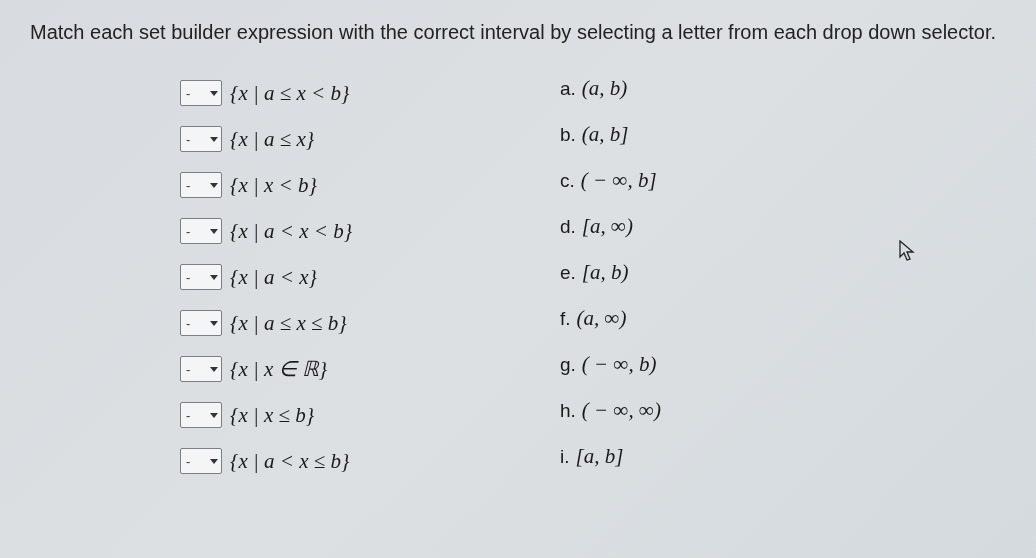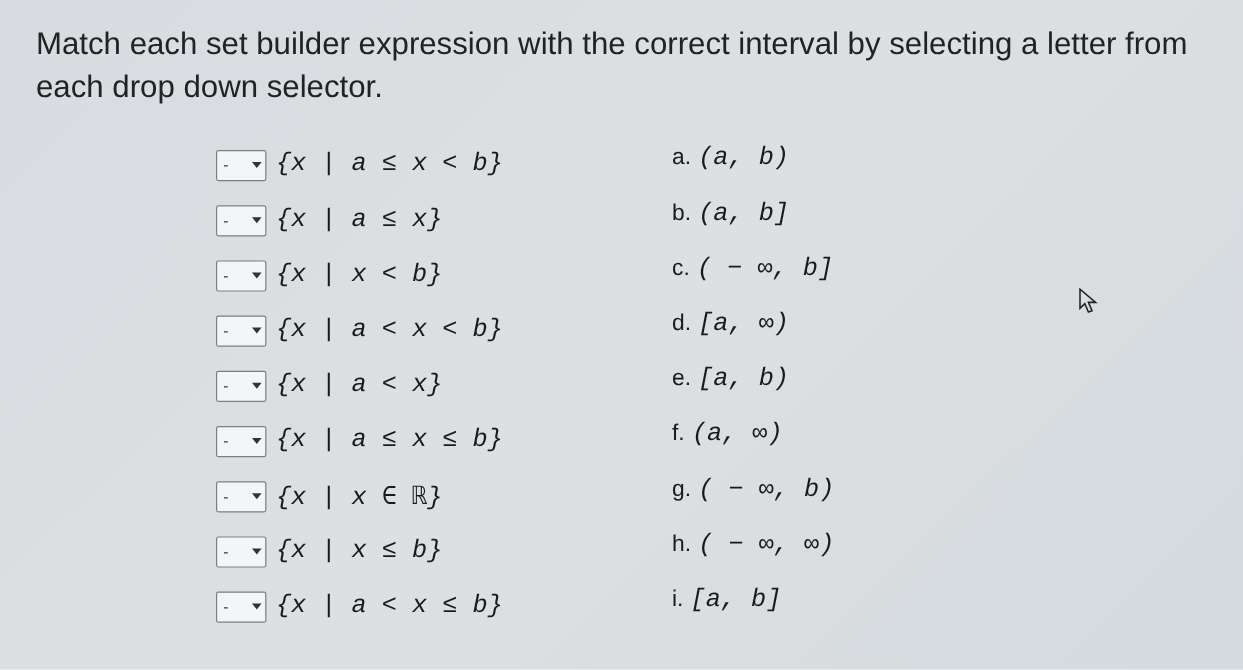--- a/index.html
+++ b/index.html
@@ -7,21 +7,21 @@
     margin: 0;
     padding: 18px 30px;
     width: 1036px;
     height: 558px;
     background: linear-gradient(135deg, #d8dce0 0%, #dce0e3 50%, #d5dade 100%);
     font-family: Georgia, 'Times New Roman', serif;
     color: #1a1a1a;
     position: relative;
   }
   .instructions {
-    font-size: 26px;
+    font-size: 20px;
     line-height: 1.4;
     margin-bottom: 30px;
     font-family: -apple-system, "Segoe UI", Arial, sans-serif;
     color: #222;
   }
   .columns {
     display: flex;
     gap: 60px;
     padding-left: 150px;
   }
@@ -54,21 +54,21 @@
     color: #333;
     cursor: pointer;
   }
   .dropdown .caret {
     width: 0; height: 0;
     border-left: 4px solid transparent;
     border-right: 4px solid transparent;
     border-top: 5px solid #333;
   }
   .math {
-    font-family: Liberation Mono, monospace;
+    font-family: Liberation Serif, serif;
     font-style: italic;
   }
   .answer-row {
     display: flex;
     align-items: baseline;
     gap: 6px;
     height: 34px;
     font-size: 21px;
   }
   .answer-label {

